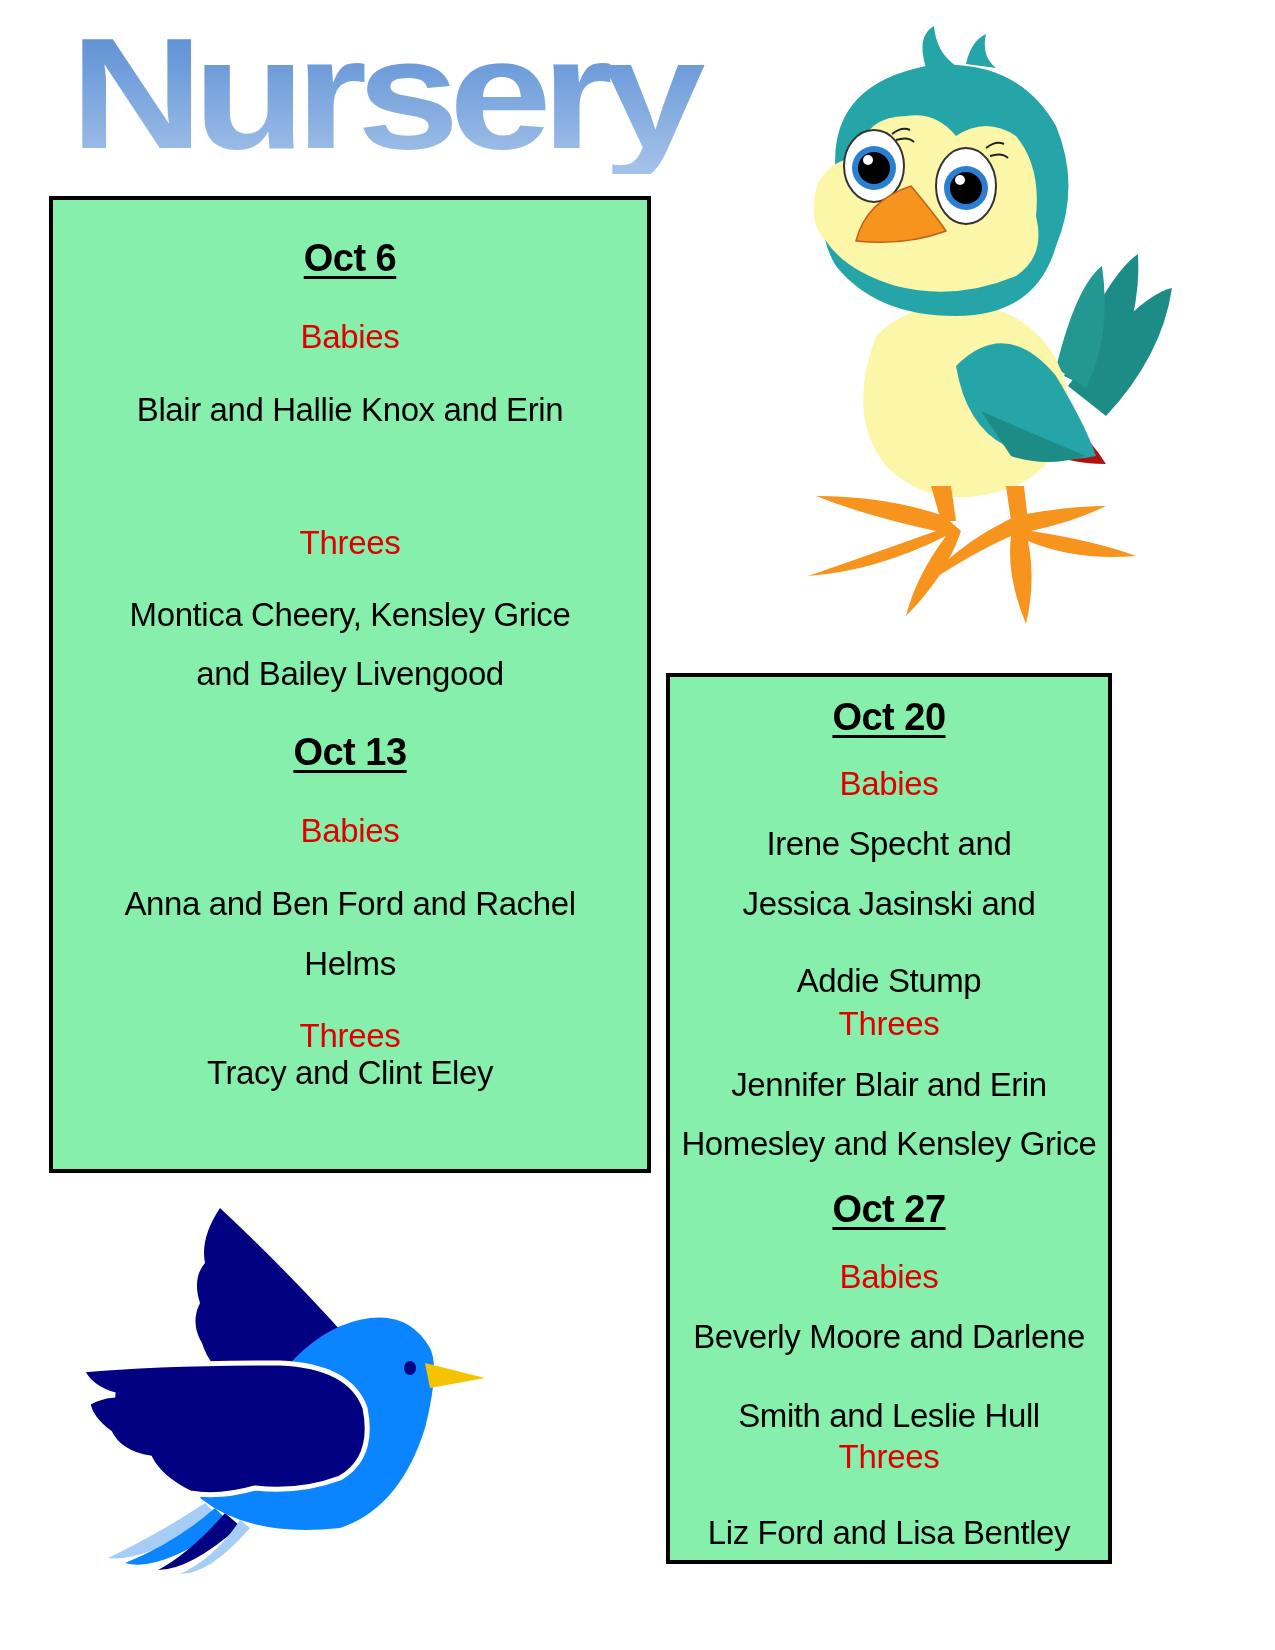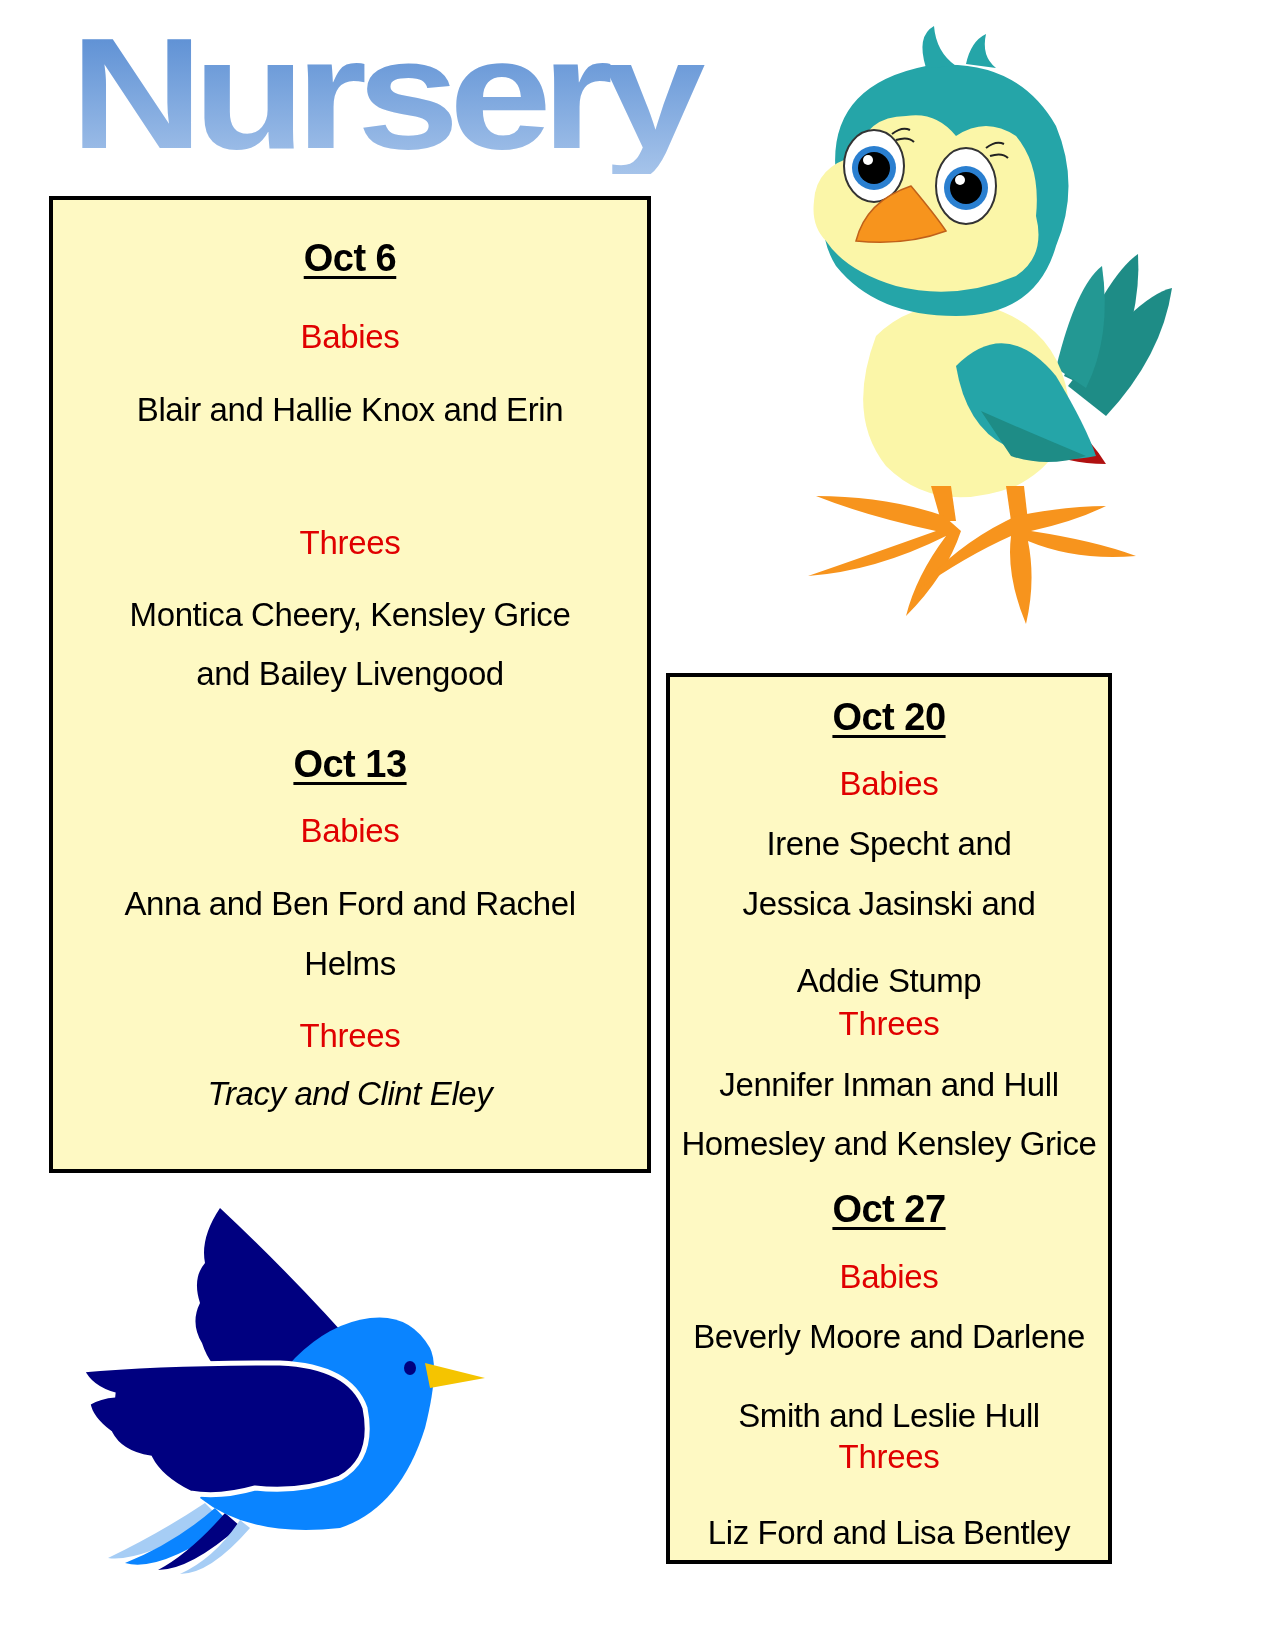--- a/index.html
+++ b/index.html
@@ -1,20 +1,20 @@
 <!DOCTYPE html>
 <html><head>
 <meta charset="utf-8">
 <style>
   html, body { margin:0; padding:0; background:#ffffff; }
   body { width:1275px; height:1650px; position:relative; overflow:hidden;
          font-family:"Liberation Sans", sans-serif; }
   .title { position:absolute; left:68px; top:14px; height:160px; width:680px; }
   .title svg { display:block; }
-  .box { position:absolute; border:4px solid #000; box-sizing:border-box; background:#fef9c3; }
+  .box { position:absolute; border:4px solid #000; box-sizing:border-box; background:#86efac; }
   .line { position:absolute; left:0; right:0; text-align:center; white-space:nowrap;
           transform:translateY(-50%); line-height:1; }
   .date { font-family:"Liberation Sans", sans-serif; font-weight:bold; font-size:38px;
           color:#000; text-decoration:underline; text-decoration-thickness:3px;
           text-underline-offset:5px; letter-spacing:-0.5px; }
   .group { font-size:33px; color:#e00000; letter-spacing:-0.3px; }
   .names { font-size:33px; color:#000; letter-spacing:-0.4px; }
   .bird { position:absolute; }
 </style>
 </head>
@@ -77,26 +77,26 @@
 </div>
 
 <div class="box" style="left:49px; top:196px; width:602px; height:977px;">
   <div class="line date" style="top:58px;">Oct 6</div>
   <div class="line group" style="top:136px;">Babies</div>
   <div class="line names" style="top:209px;">Blair and Hallie Knox and Erin</div>
   <div class="line group" style="top:342px;">Threes</div>
   <div class="line names" style="top:414px;">Montica Cheery, Kensley Grice</div>
   <div class="line names" style="top:473px;">and Bailey Livengood</div>
 
-  <div class="line date" style="top:564px;text-align:center;">Oct 13</div>
+  <div class="line date" style="top:552px;text-align:center;">Oct 13</div>
   <div class="line group" style="top:630px;">Babies</div>
   <div class="line names" style="top:703px;">Anna and Ben Ford and Rachel</div>
   <div class="line names" style="top:763px;">Helms</div>
   <div class="line group" style="top:835px;">Threes</div>
-  <div class="line names" style="top:893px;font-style:italic;">Tracy and Clint Eley</div>
+  <div class="line names" style="top:872px;">Tracy and Clint Eley</div>
 </div>
 
 <div class="bird" style="left:80px; top:1208px; width:430px; height:368px;">
   <svg width="430" height="368" viewBox="0 0 430 368">
 
     <path d="M125 295 Q80 325 28 350 Q60 355 140 310 Z" fill="#a6cdf5"></path>
     <path d="M135 300 Q95 335 45 355 Q80 365 150 315 Z" fill="#0a84ff"></path>
     <path d="M145 305 Q110 345 78 362 Q110 362 160 318 Z" fill="#000080"></path>
     <path d="M160 312 Q135 350 100 366 Q130 366 170 320 Z" fill="#a6cdf5"></path>
 
@@ -112,21 +112,21 @@
   </svg>
 </div>
 
 <div class="box" style="left:666px; top:673px; width:446px; height:891px;">
   <div class="line date" style="top:40px;">Oct 20</div>
   <div class="line group" style="top:106px;">Babies</div>
   <div class="line names" style="top:166px;">Irene Specht and</div>
   <div class="line names" style="top:226px;">Jessica Jasinski and</div>
   <div class="line names" style="top:303px;">Addie Stump</div>
   <div class="line group" style="top:346px;">Threes</div>
-  <div class="line names" style="top:407px;">Jennifer Inman and Hull</div>
+  <div class="line names" style="top:407px;">Jennifer Blair and Erin</div>
   <div class="line names" style="top:466px;">Homesley and Kensley Grice</div>
 
   <div class="line date" style="top:532px;">Oct 27</div>
   <div class="line group" style="top:599px;">Babies</div>
   <div class="line names" style="top:659px;">Beverly Moore and Darlene</div>
   <div class="line names" style="top:719px;margin-top:19px;">Smith and Leslie Hull</div>
   <div class="line group" style="top:779px;">Threes</div>
   <div class="line names" style="top:839px;margin-top:16px;">Liz Ford and Lisa Bentley</div>
 </div>
 

